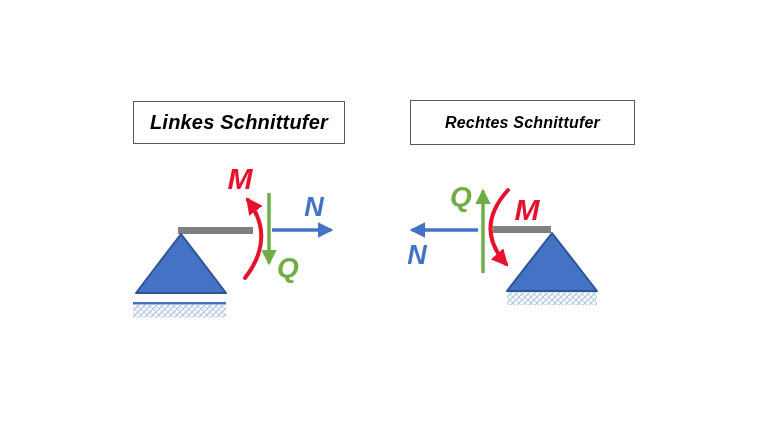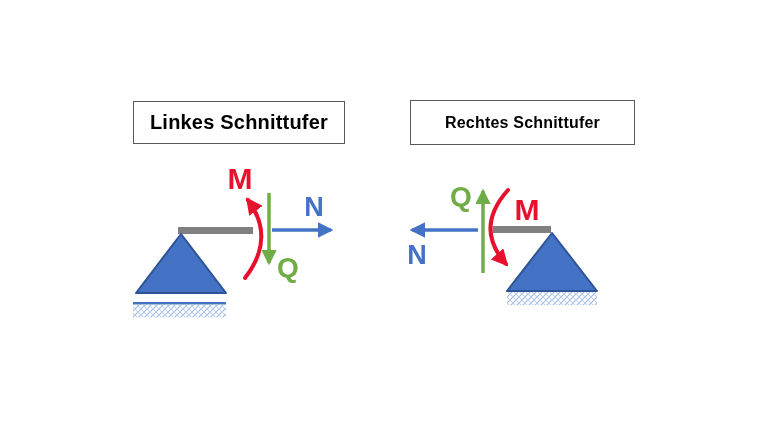--- a/index.html
+++ b/index.html
@@ -1,18 +1,18 @@
 <!DOCTYPE html>
 <html style="--moment-red: #e8112d; --normal-blue: #4472c4; --shear-green: #70ad47; --beam-gray: #808080; --support-fill: #4472c4; --support-stroke: #2f5496; --hatch-blue: #9db8e2; --gear-gray: #dcdcdc; --logo-green: #3aaa35;"><head>
 <meta charset="utf-8">
 <style>
   html,body{margin:0;padding:0;background:#ffffff;}
   .canvas{
     position:relative;width:665px;height:432px;background:#ffffff;
-    overflow:hidden;font-family:"Liberation Sans",sans-serif;
+    overflow:hidden;font-family:"Liberation Sans",sans-serif;font-style:italic;
   }
   .label-box{
     position:absolute;background:#ffffff;border:1.5px solid #595959;
     display:flex;align-items:center;justify-content:center;
     font-weight:bold;color:#000;letter-spacing:0.2px;
   }
   .left-box{left:133px;top:101px;width:210px;height:41px;font-size:20px;}
   .right-box{left:410px;top:100px;width:223px;height:43px;font-size:16px;}
 
   svg.diagram{position:absolute;left:0;top:0;}

